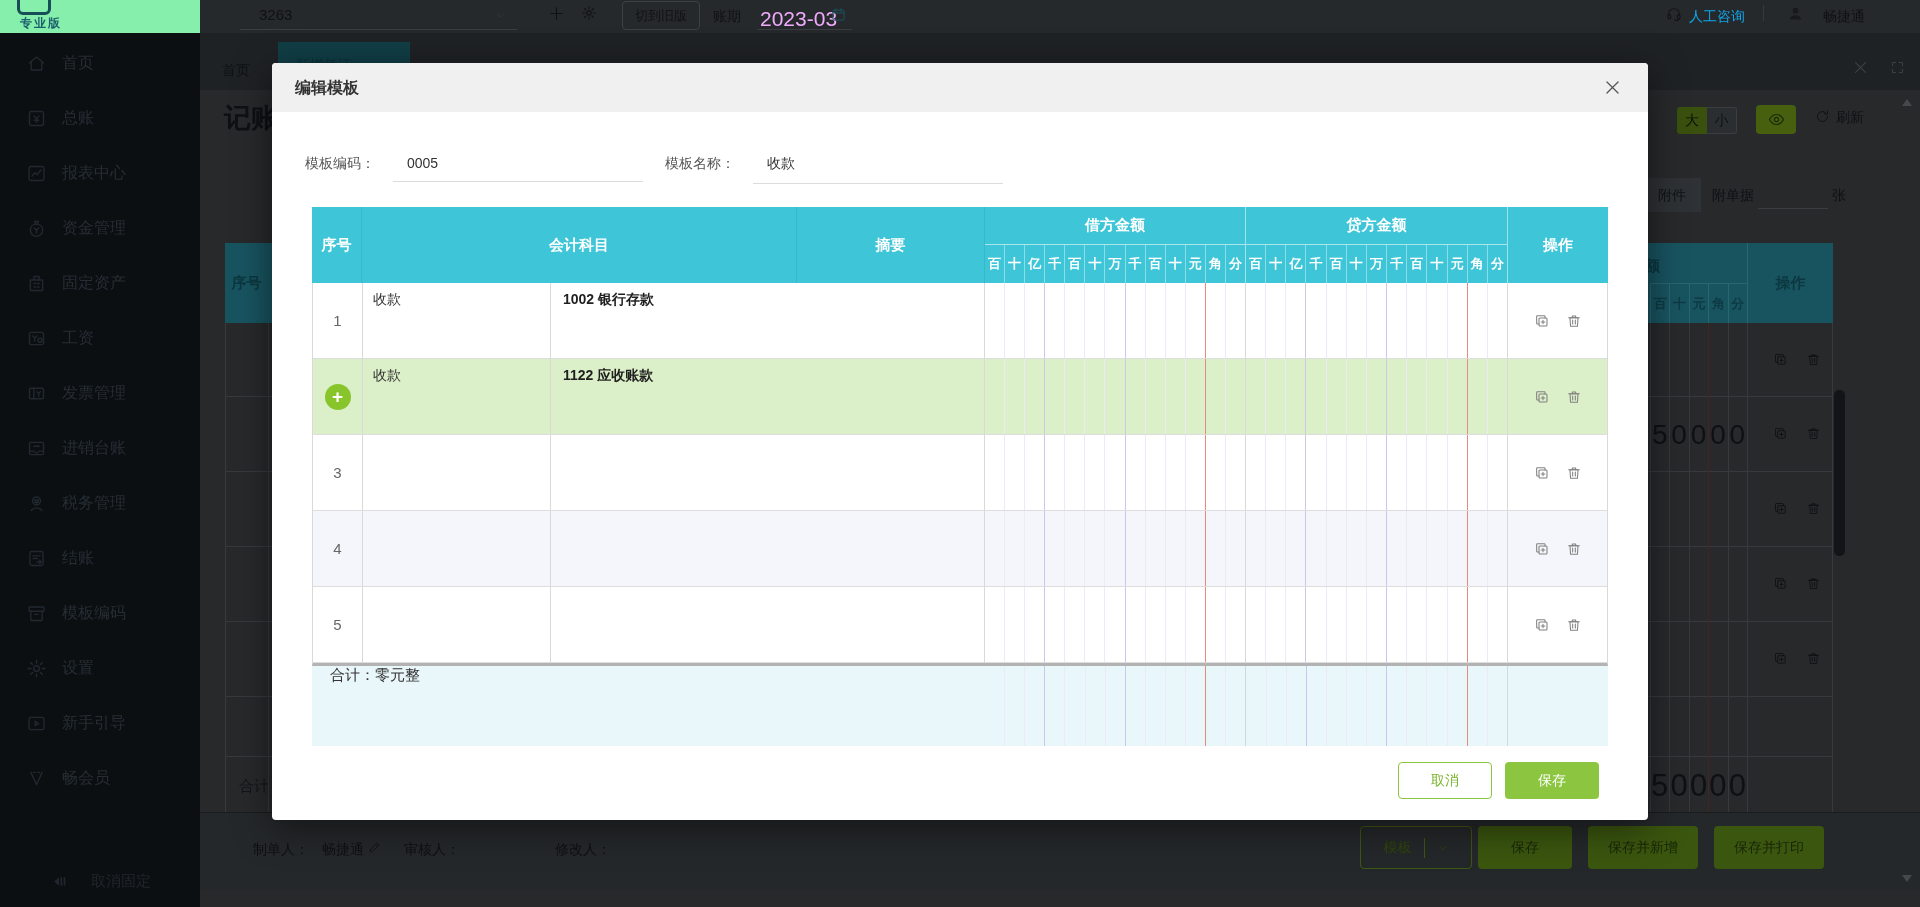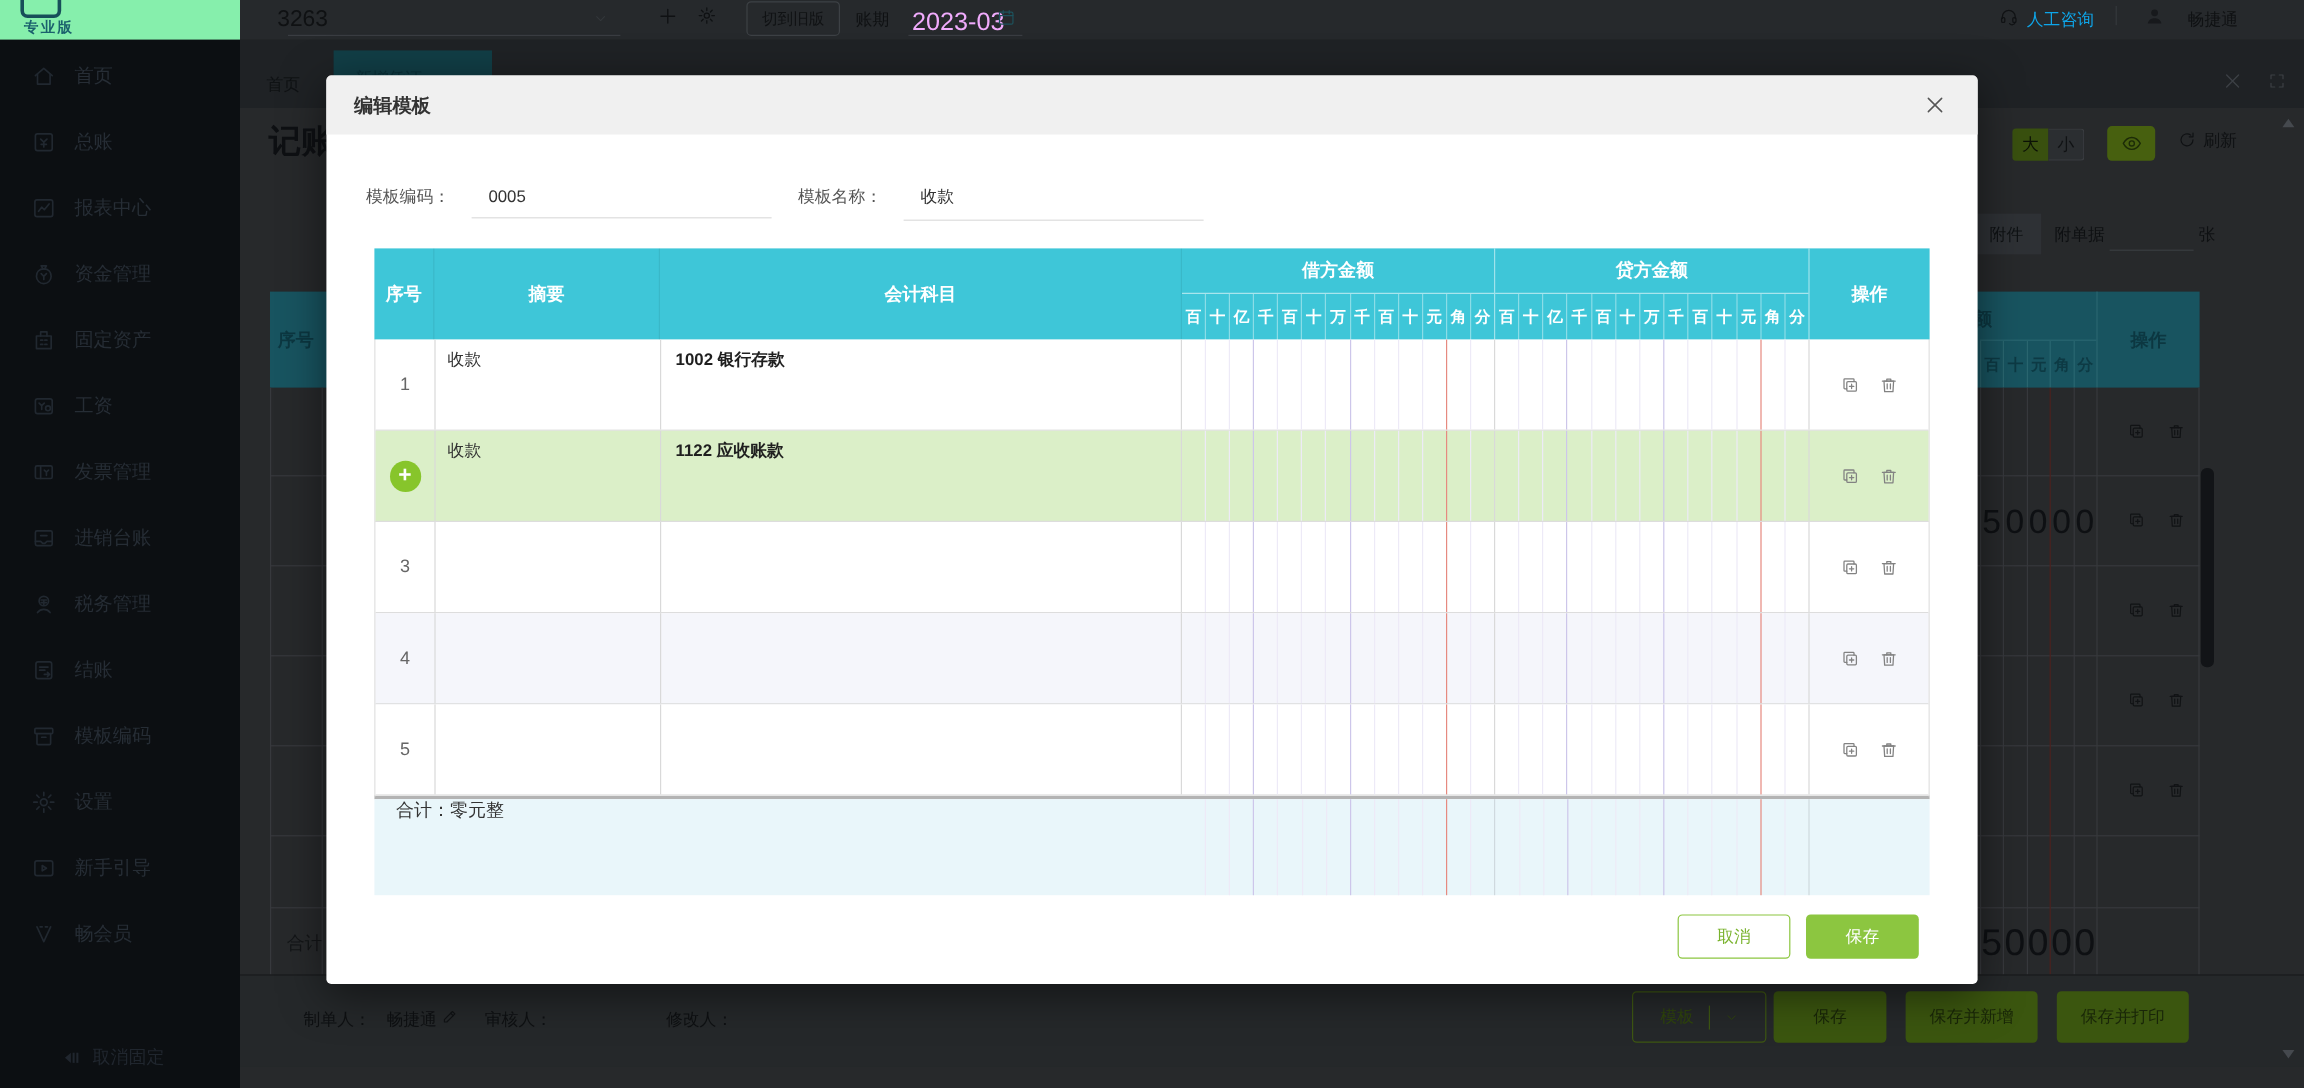--- a/index.html
+++ b/index.html
@@ -5,21 +5,21 @@
   *{margin:0;padding:0;box-sizing:border-box}
   html,body{width:1920px;height:907px;overflow:hidden;background:#27292b;
     font-family:"Liberation Sans","DejaVu Sans",sans-serif}
   #app{position:relative;width:1920px;height:907px;overflow:hidden}
   .i{display:inline-block}
   .i svg{width:100%;height:100%;display:block}
 
   
   .topbar{position:absolute;left:200px;top:0;width:1720px;height:33px;background:#26292c}
   .topbar>*{position:absolute}
-  .tb-acct{left:31px;top:6px;font-size:19px;color:#0f1113;cursor:pointer}
+  .tb-acct{left:59px;top:6px;font-size:15px;color:#0f1113;cursor:pointer}
   .tb-acct-line{left:40px;top:29px;width:277px;height:1px;background:#3a3d42}
   .tb-chevron{left:294px;top:9px;width:13px;height:13px;color:#33373b}
   .tb-plus{left:348px;top:5px;width:17px;height:17px;color:#0f1113;cursor:pointer}
   .tb-gear{left:381px;top:5px;width:16px;height:16px;color:#0f1113;cursor:pointer}
   .tb-switch{left:422px;top:1px;width:78px;height:29px;border:1px solid #3d4145;border-radius:4px;
     font-size:13px;color:#101214;text-align:center;line-height:27px;cursor:pointer}
   .tb-period-label{left:513px;top:8px;font-size:14px;color:#0f1113}
   .tb-period{left:560px;top:7px;font-size:21px;color:#f0abfc;cursor:pointer}
   .tb-cal{left:631px;top:7px;width:15px;height:15px;color:#1d525c}
   .tb-underline2{left:557px;top:29px;width:95px;height:1px;background:#3a3d42}
@@ -43,21 +43,21 @@
   
   .sidebar{position:absolute;left:0;top:0;width:200px;height:907px;background:#0c0f12;z-index:2}
   .side-header{position:relative;height:33px;background:#86efac;overflow:hidden}
   .logo-mark{position:absolute;left:17px;top:-9px;width:34px;height:24px;border:3px solid #174f59;border-radius:6px}
   .badge{position:absolute;left:20px;top:15px;color:#1b616d;font-size:12px;font-weight:bold;letter-spacing:2px}
   .side-menu{position:absolute;top:36px;left:0;right:0}
   .side-item{height:55px;display:flex;align-items:center;padding-left:26px;cursor:pointer}
   .side-icon{width:21px;height:21px;margin-right:15px;color:#212830;flex:none}
   .side-icon svg{width:100%;height:100%}
   .side-label{font-size:16px;color:#262d35}
-  .pin{position:absolute;top:872px;left:52px;display:flex;align-items:center;gap:8px;color:#20262e;
+  .pin{position:absolute;top:872px;left:52px;display:flex;align-items:center;gap:22px;color:#20262e;
     font-size:15px;cursor:pointer}
   .pin-icon{width:17px;height:17px;color:#20262e}
 
   
   .page{position:absolute;left:200px;top:90px;width:1720px;height:740px;background:#27292b}
   .page>*{position:absolute}
   .pg-title{left:24px;top:10px;font-size:27px;font-weight:600;color:#0e1013}
   .size-toggle{left:1477px;top:17px;display:flex;cursor:pointer}
   .size-big{width:30px;height:27px;line-height:27px;text-align:center;font-size:14px;
     background:#39500f;color:#0c1206;border-radius:3px 0 0 3px}
@@ -585,22 +585,22 @@
       <span class="finput">0005</span>
     </div>
     <div class="fgroup f2">
       <span class="flabel">模板名称：</span>
       <span class="finput">收款</span>
     </div>
 
     <div class="t-main">
       <div class="t-header">
         <div class="th th-seq">序号</div>
+        <div class="th th-acc">会计科目</div>
         <div class="th th-sum">摘要</div>
-        <div class="th th-acc">会计科目</div>
         <div class="th-amt">
           <div class="th-amt-label">借方金额</div>
           <div class="th-digits">
               <span class="hdc">百</span>
               <span class="hdc">十</span>
               <span class="hdc">亿</span>
               <span class="hdc">千</span>
               <span class="hdc">百</span>
               <span class="hdc">十</span>
               <span class="hdc">万</span>

